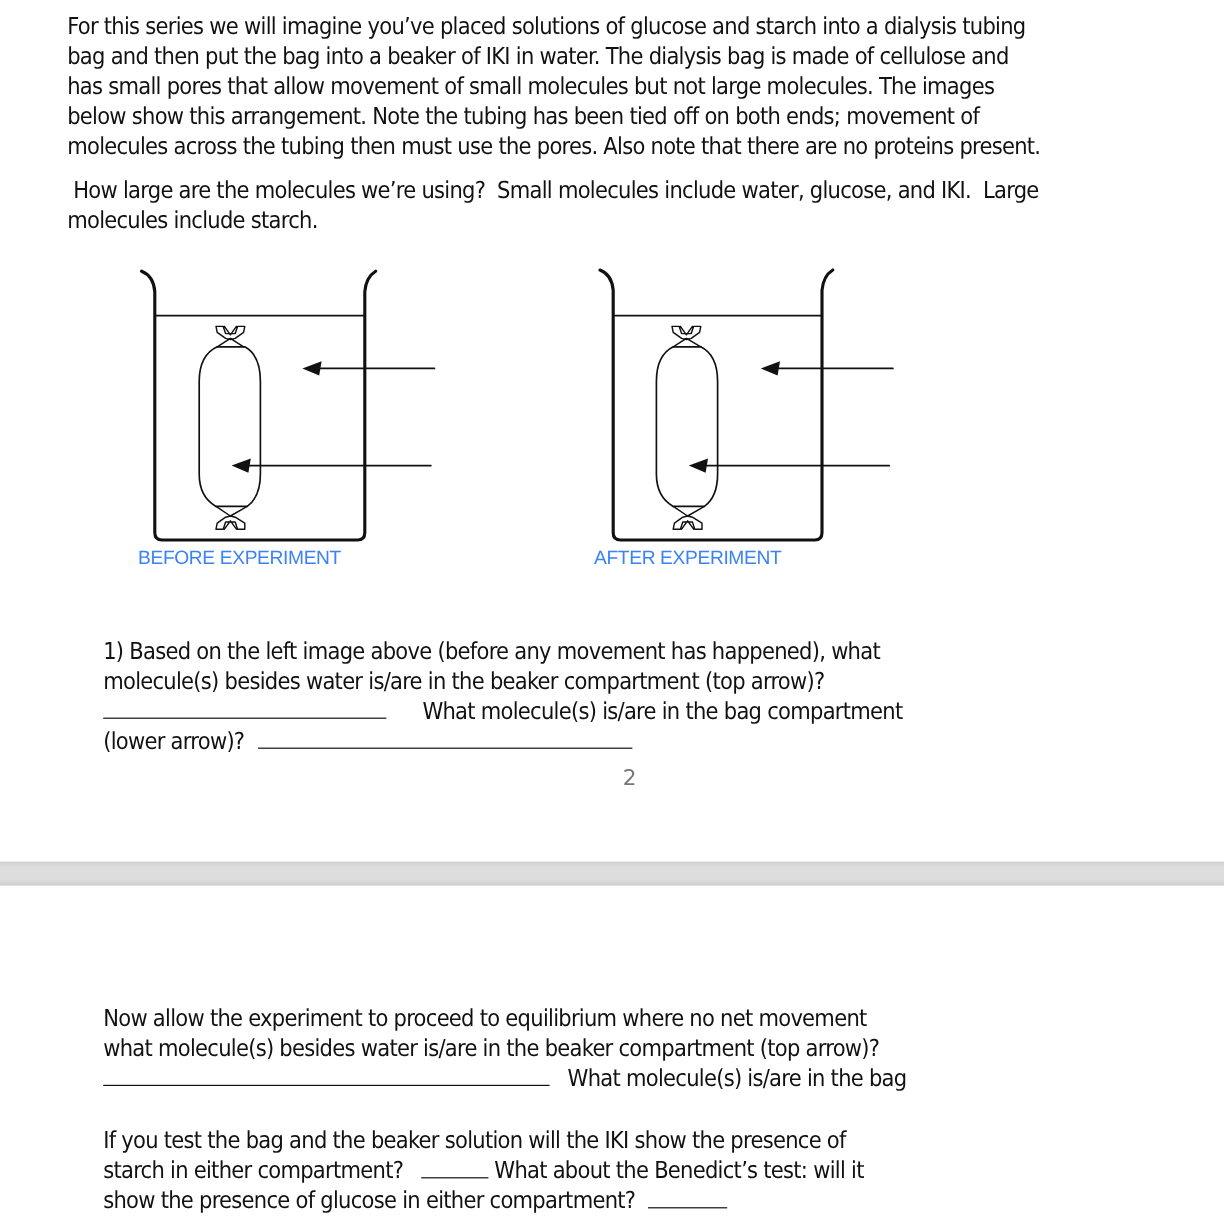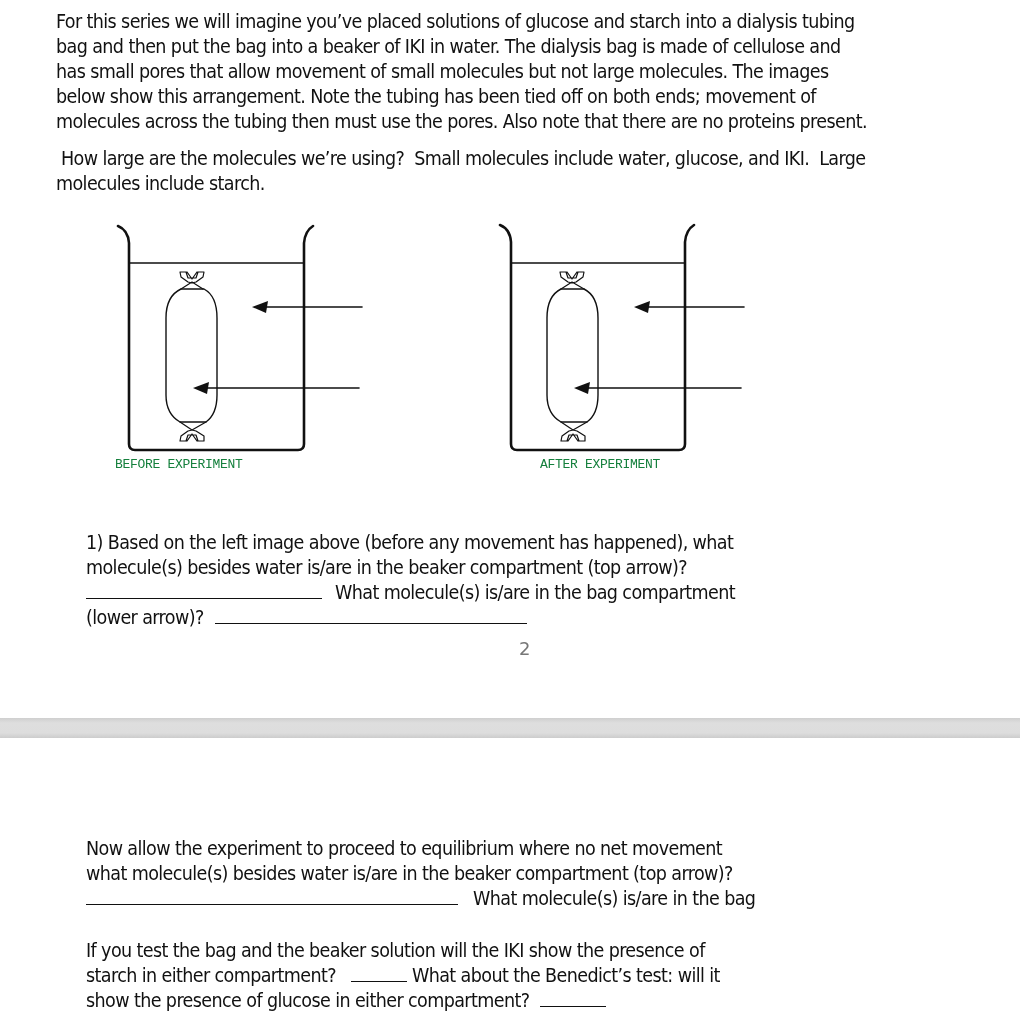--- a/index.html
+++ b/index.html
@@ -7,21 +7,21 @@
          font-family: "DejaVu Sans", sans-serif; color: #111; }
   .para { position: absolute; font-size: 19.5px; line-height: 25px; letter-spacing: -0.6px;
           font-stretch: condensed; }
   .intro { left: 56px; top: 9px; width: 920px; }
   .intro2 { left: 56px; top: 146px; width: 920px; }
   .q1 { left: 86px; top: 530px; width: 740px; }
   .q2 { left: 86px; top: 800px; width: 760px; margin-top: 36px; }
   .q3 { left: 86px; top: 938px; width: 760px; }
   .blank { display: inline-block; border-bottom: 1.5px solid #111; height: 18px; vertical-align: baseline; }
   .figure { position: absolute; }
-  .caption { position: absolute; font-family: Liberation Mono, monospace; font-size: 13px; color: #15803d; letter-spacing: -0.3px; }
+  .caption { position: absolute; font-family: Liberation Sans, sans-serif; font-size: 16px; color: #3b82f6; letter-spacing: -0.3px; }
   .page-num { position: absolute; left: 519px; top: 638px; font-size: 18px; color: #777; }
   .page-sep { position: absolute; left: 0; top: 718px; width: 1020px; height: 20px;
               background: linear-gradient(#cfcfcf, #dedede 25%, #dddddd 75%, #cccccc); }
   .line { display: block; white-space: nowrap; }
 </style>
 </head>
 <body>
 
 <div class="para intro">
   <span class="line">For this series we will imagine you’ve placed solutions of glucose and starch into a dialysis tubing</span>
@@ -62,28 +62,28 @@
     <line x1="512" y1="263" x2="684" y2="263" stroke-width="1.6"></line>
     <path d="M561 289 Q547 296 547 318 L547 395 Q547 414 561 422 L587 422 Q598 414 598 395 L598 318 Q598 296 584 289 Z" stroke-width="1.4"></path>
     <path d="M561 289 L572 282 L584 289 M560 272 L566 272 L568 278 L576 278 L578 272 L584 272 L583 277 L576 282 L572 283 L568 282 L561 277 Z M567 272 L572 279 L577 272" stroke-width="1.2"></path>
     <path d="M561 422 L573 430 L587 422 M561 441 L567 441 L569 435 L577 435 L579 441 L585 441 L585 436 L577 431 L573 430 L569 431 L562 436 Z M568 441 L573 434 L578 441" stroke-width="1.2"></path>
     <line x1="644" y1="307" x2="744" y2="307" stroke-width="1.6"></line>
     <line x1="584" y1="388" x2="741" y2="388" stroke-width="1.6"></line>
   </g>
   <polygon points="634,307 650,301 648,313" fill="#111"></polygon>
   <polygon points="574,388 590,382 588,394" fill="#111"></polygon>
 </svg>
-<div class="caption" style="left:540px;top:457px">AFTER EXPERIMENT</div>
+<div class="caption" style="left:495px;top:457px">AFTER EXPERIMENT</div>
 
 <div class="para q1">
   <span class="line">1) Based on the left image above (before any movement has happened), what</span>
   <span class="line">molecule(s) besides water is/are in the beaker compartment (top arrow)?</span>
   <span class="line">
     <span class="blank" style="width:236px"></span>
-    <span style="margin-left:8px">What molecule(s) is/are in the bag compartment</span>
+    <span style="margin-left:25px">What molecule(s) is/are in the bag compartment</span>
   </span>
   <span class="line">
     <span>(lower arrow)?</span>
     <span class="blank" style="width:312px;margin-left:6px"></span>
   </span>
 </div>
 
 <div class="page-num">2</div>
 
 <div class="page-sep"></div>

